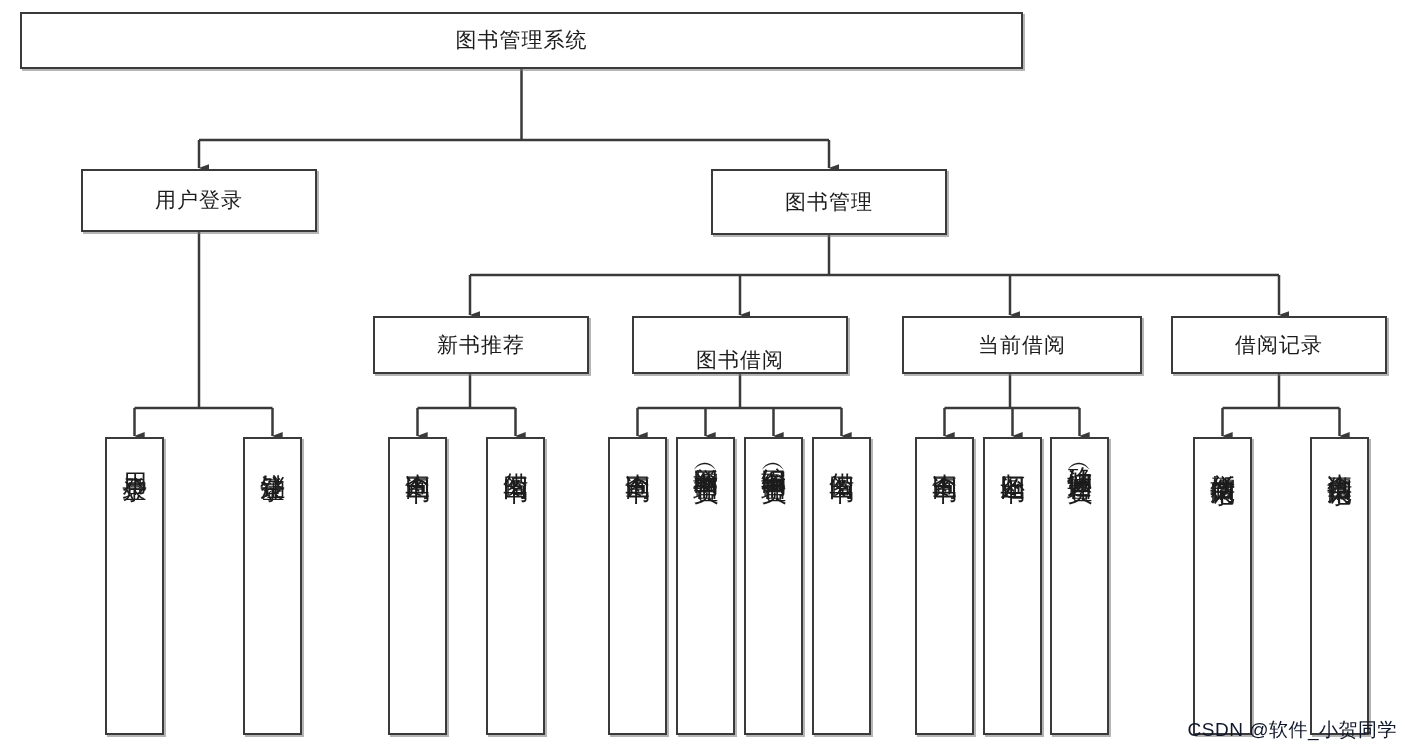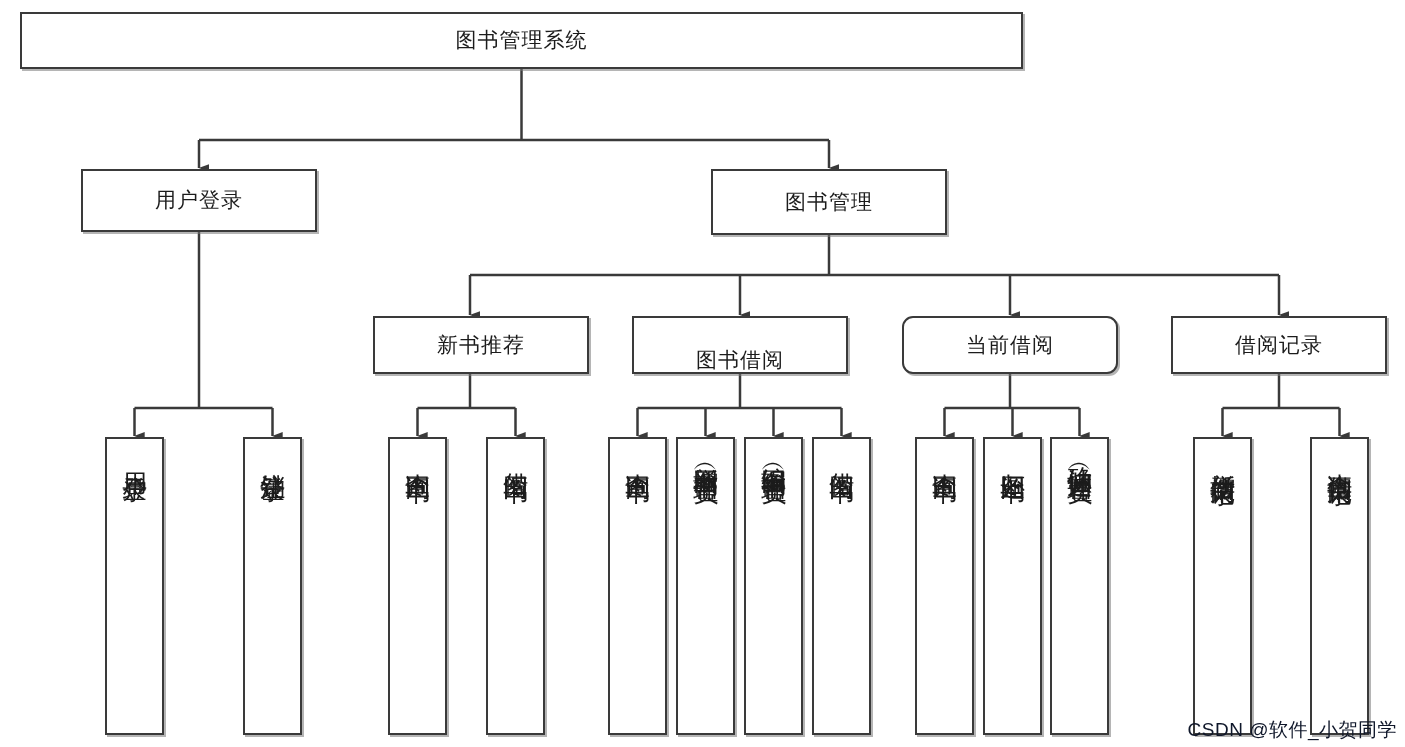--- a/index.html
+++ b/index.html
@@ -77,21 +77,21 @@
       </div>
       <div class="node shadowed h-node" style="left: 711px; top: 169px; width: 236px; height: 66px;">
         <span class="node-label">图书管理</span>
       </div>
       <div class="node shadowed h-node" style="left: 362px; top: 316px; width: 216px; height: 58px; margin-left: 11px;">
         <span class="node-label">新书推荐</span>
       </div>
       <div class="node shadowed h-node" style="left: 632px; top: 316px; width: 216px; height: 58px; align-items: flex-end;">
         <span class="node-label">图书借阅</span>
       </div>
-      <div class="node shadowed h-node" style="left: 902px; top: 316px; width: 216px; height: 58px; border-radius: 11px;">
+      <div class="node shadowed h-node" style="left: 902px; top: 316px; width: 240px; height: 58px;">
         <span class="node-label">当前借阅</span>
       </div>
       <div class="node shadowed h-node" style="left: 1171px; top: 316px; width: 216px; height: 58px;">
         <span class="node-label">借阅记录</span>
       </div>
       <div class="node shadowed v-node" style="left: 105px; top: 437px; width: 59px; height: 298px;">
         <span class="node-label">用户登录</span>
       </div>
       <div class="node shadowed v-node" style="left: 243px; top: 437px; width: 59px; height: 298px;">
         <span class="node-label">注销登录</span>

